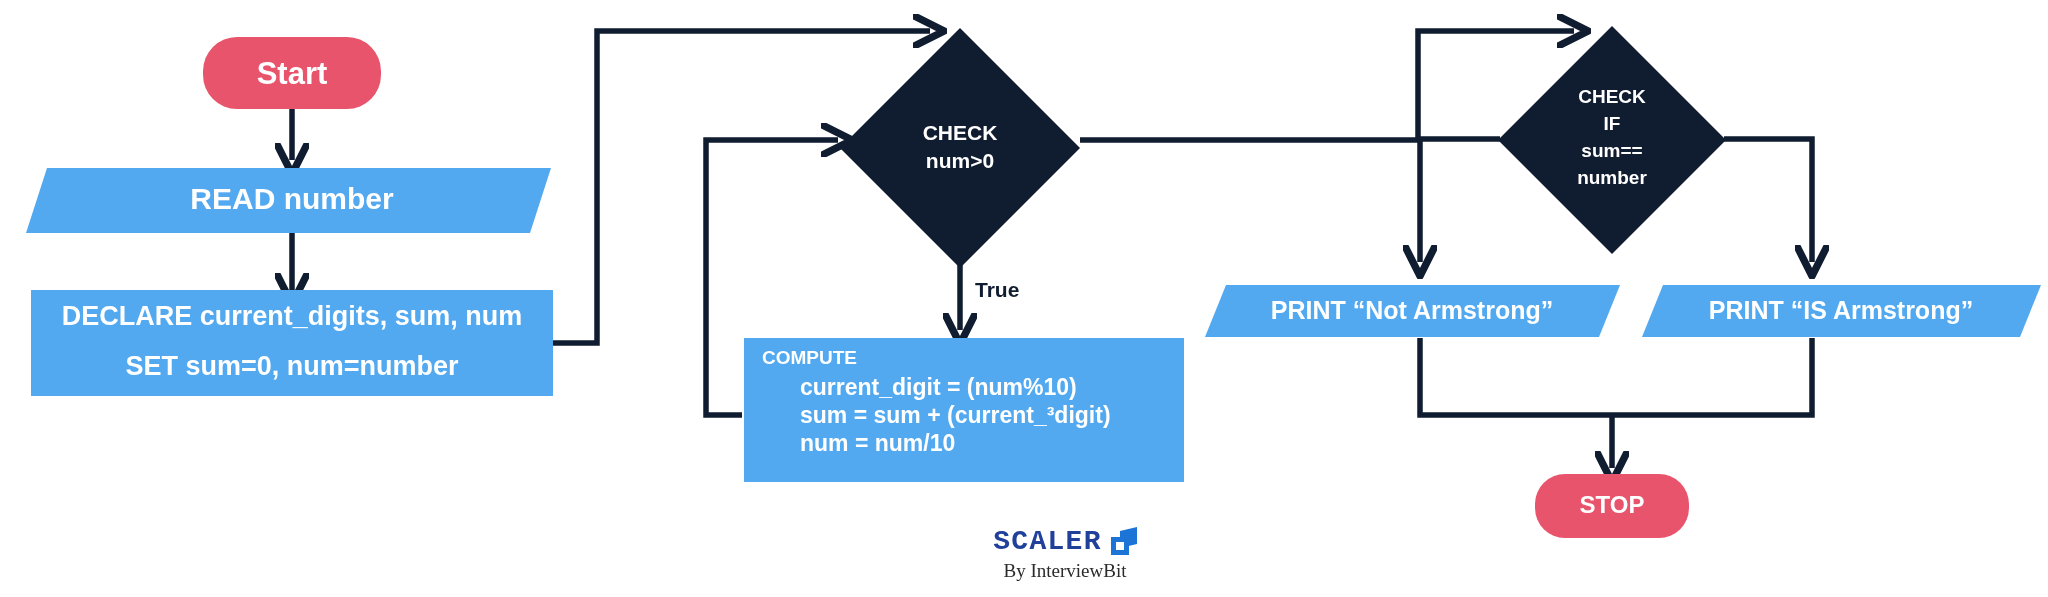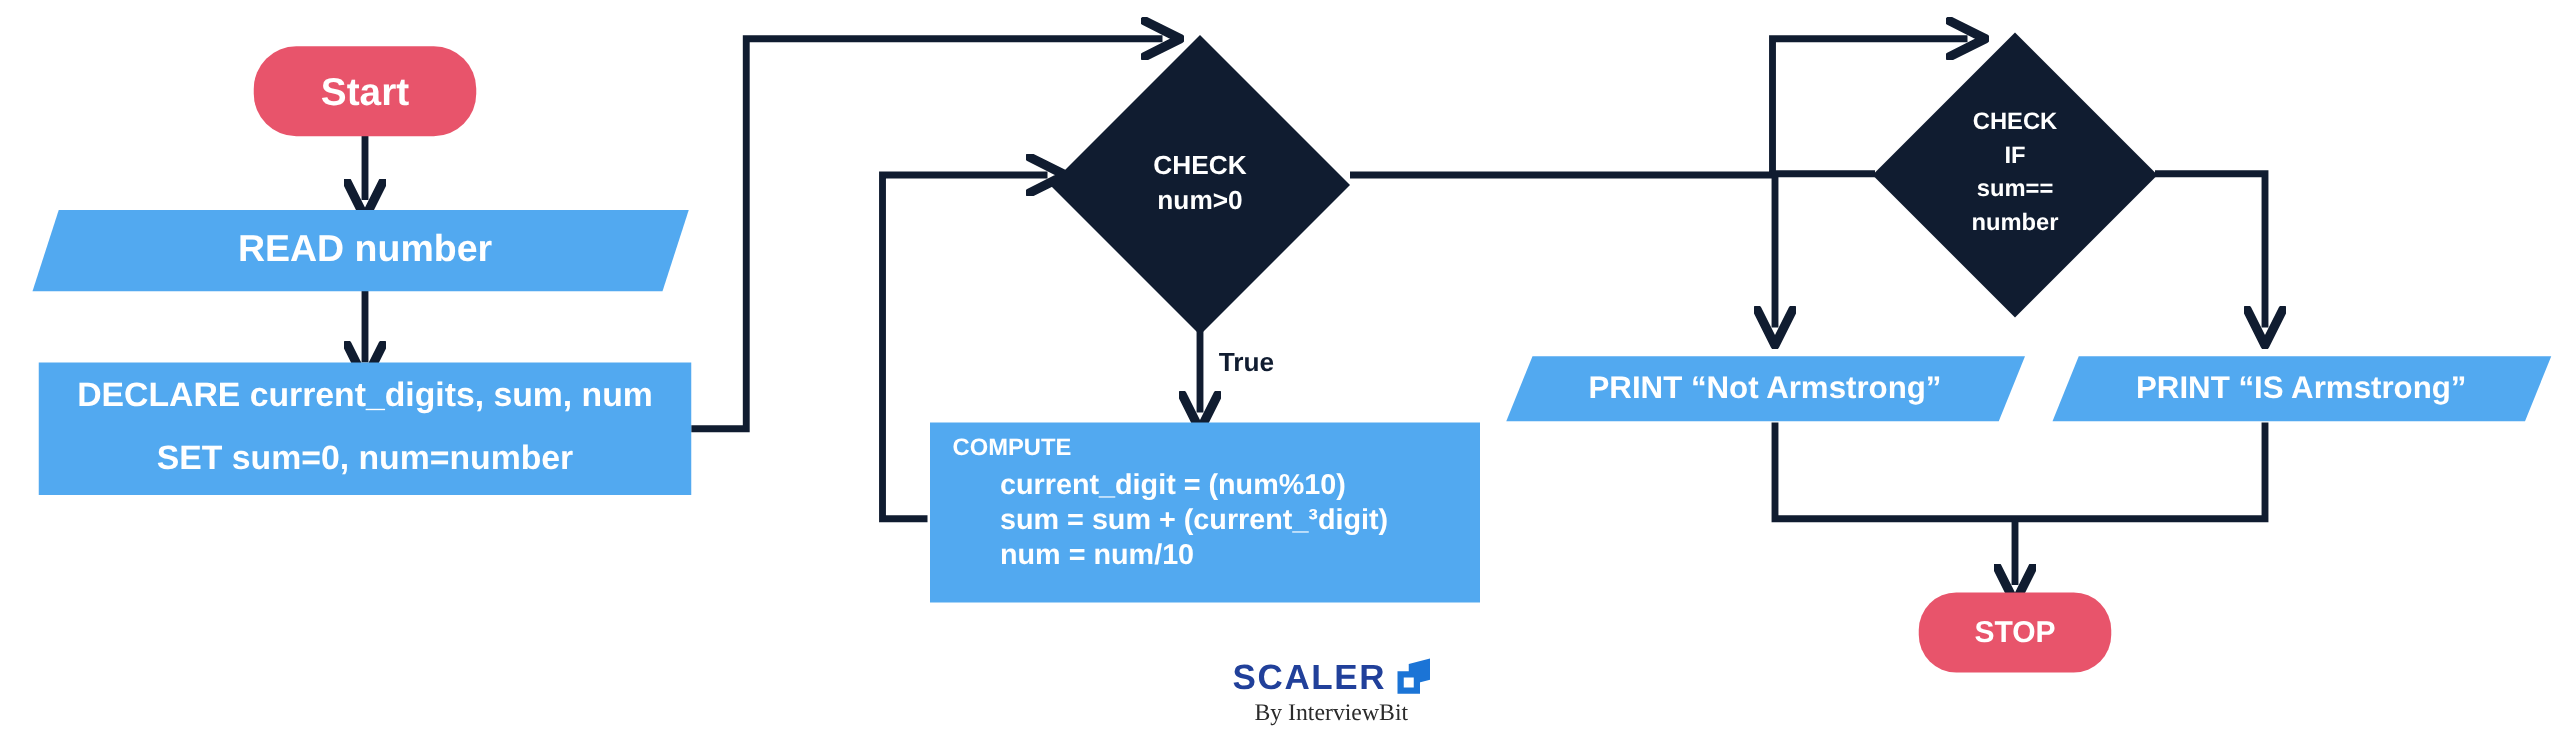--- a/index.html
+++ b/index.html
@@ -35,21 +35,21 @@
   }
   .logo-wrap {
     position:absolute;
     left:945px; top:528px;
     width:240px;
     text-align:center;
     pointer-events:none;
   }
   .logo-row { display:flex; align-items:center; justify-content:center; gap:9px; }
   .logo-word {
-    font-family:Liberation Sans, sans-serif;
+    font-family:Liberation Mono, monospace;
     font-size:28px;
     font-weight:bold;
     letter-spacing:1.3px;
     color:#21409A;
     line-height:1;
   }
   .logo-mark { position:relative; width:26px; height:26px; }
   .logo-mark .cube-back {
     position:absolute; right:0; top:0;
     width:17px; height:17px;

